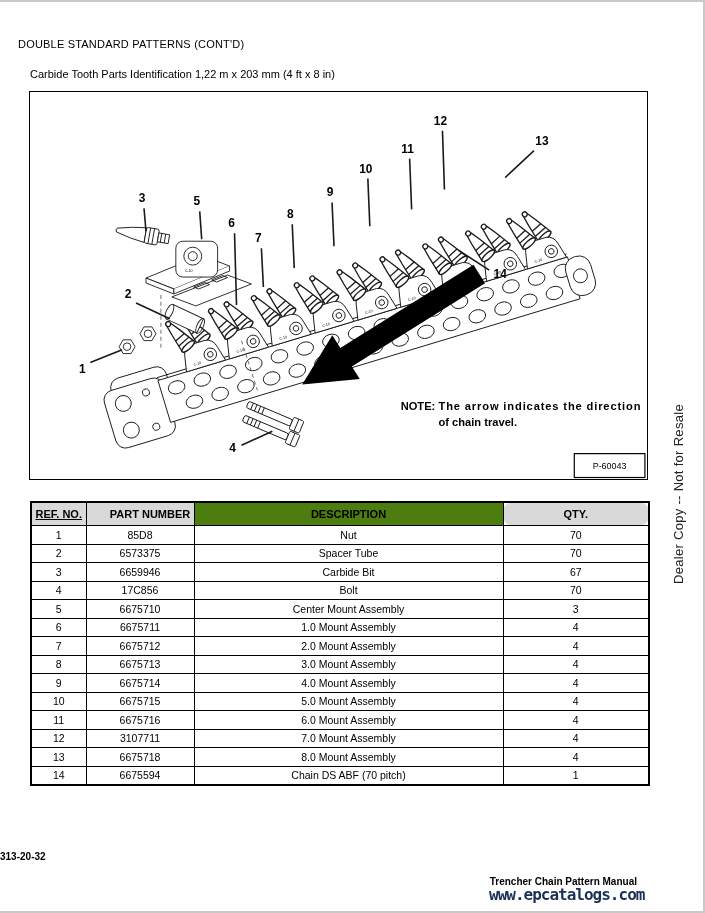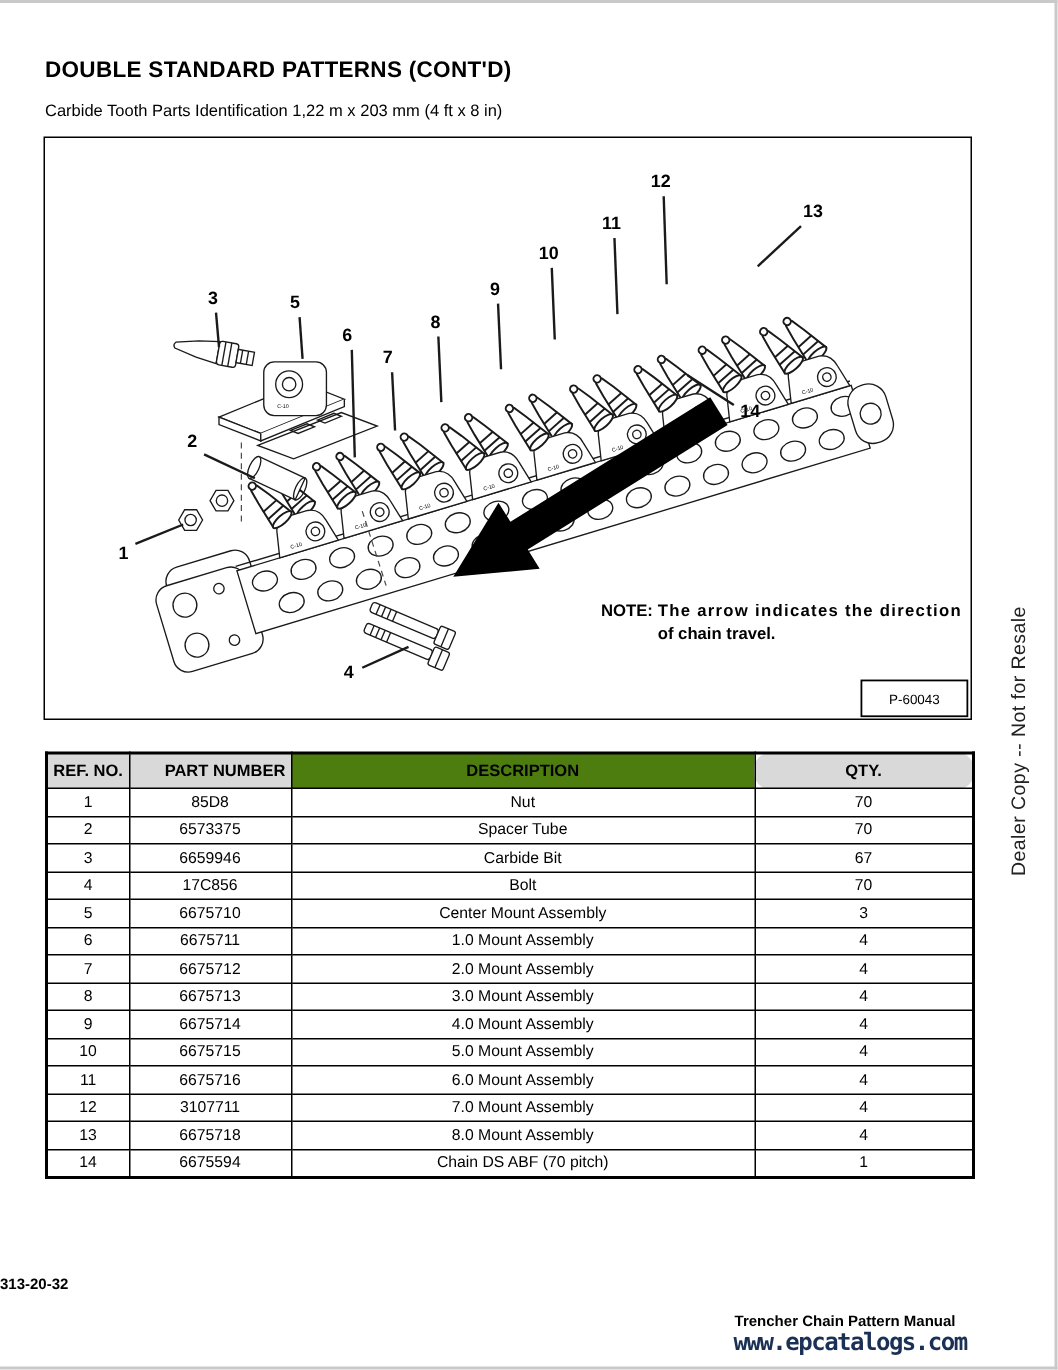--- a/index.html
+++ b/index.html
@@ -2,21 +2,21 @@
 <html><head>
 <meta charset="utf-8">
 <style>
   html,body{margin:0;padding:0;}
   body{
     width:705px;height:913px;position:relative;background:#ffffff;
     font-family:"Liberation Sans",sans-serif;color:#000;
     border-top:2px solid #c9c9c9;border-right:2px solid #c9c9c9;border-bottom:2px solid #c9c9c9;
     box-sizing:border-box;overflow:hidden;
   }
-  .page-title{position:absolute;left:30px;top:36px;font-size:15px;font-weight:bold;letter-spacing:.2px;}
+  .page-title{position:absolute;left:18px;top:36px;font-size:11px;font-weight:normal;letter-spacing:.2px;}
   .page-subtitle{position:absolute;left:30px;top:66px;font-size:11px;font-weight:normal;}
   .figure-box{position:absolute;left:29px;top:89px;width:619px;height:389px;border:1.5px solid #000;box-sizing:border-box;}
   .figure-box svg{display:block;width:100%;height:100%;}
   svg .ln{stroke:#1a1a1a;stroke-width:.9;fill:#fff;}
   svg .lnf{stroke:#1a1a1a;stroke-width:.9;fill:none;}
   svg .leader{stroke:#1a1a1a;stroke-width:1.6;}
   svg .dash{stroke:#4a4a4a;stroke-width:.8;stroke-dasharray:4 3;fill:none;}
   svg text{font-family:"Liberation Sans",sans-serif;fill:#000;}
   svg .callout{font-size:12px;font-weight:bold;text-anchor:middle;}
   svg .notetxt{font-size:11.2px;font-weight:bold;}
@@ -230,21 +230,21 @@
 
 <table class="parts">
   <colgroup>
       <col style="width:55px">
       <col style="width:108px">
       <col style="width:309px">
       <col style="width:146px">
     </colgroup>
   <thead>
     <tr>
-      <th style="background: rgb(217, 217, 217);">REF. NO.</th>
+      <th style="background: rgb(217, 217, 217); text-decoration: underline;">REF. NO.</th>
       <th style="background: rgb(217, 217, 217); padding-left: 20px;">PART NUMBER</th>
       <th style="background: #4d7c0f; text-align: center;">DESCRIPTION</th>
       <th style="background: rgb(217, 217, 217); border-radius: 10px;">QTY.</th>
     </tr>
   </thead>
   <tbody>
       <tr>
     <td>1</td>
     <td>85D8</td>
     <td>Nut</td>

